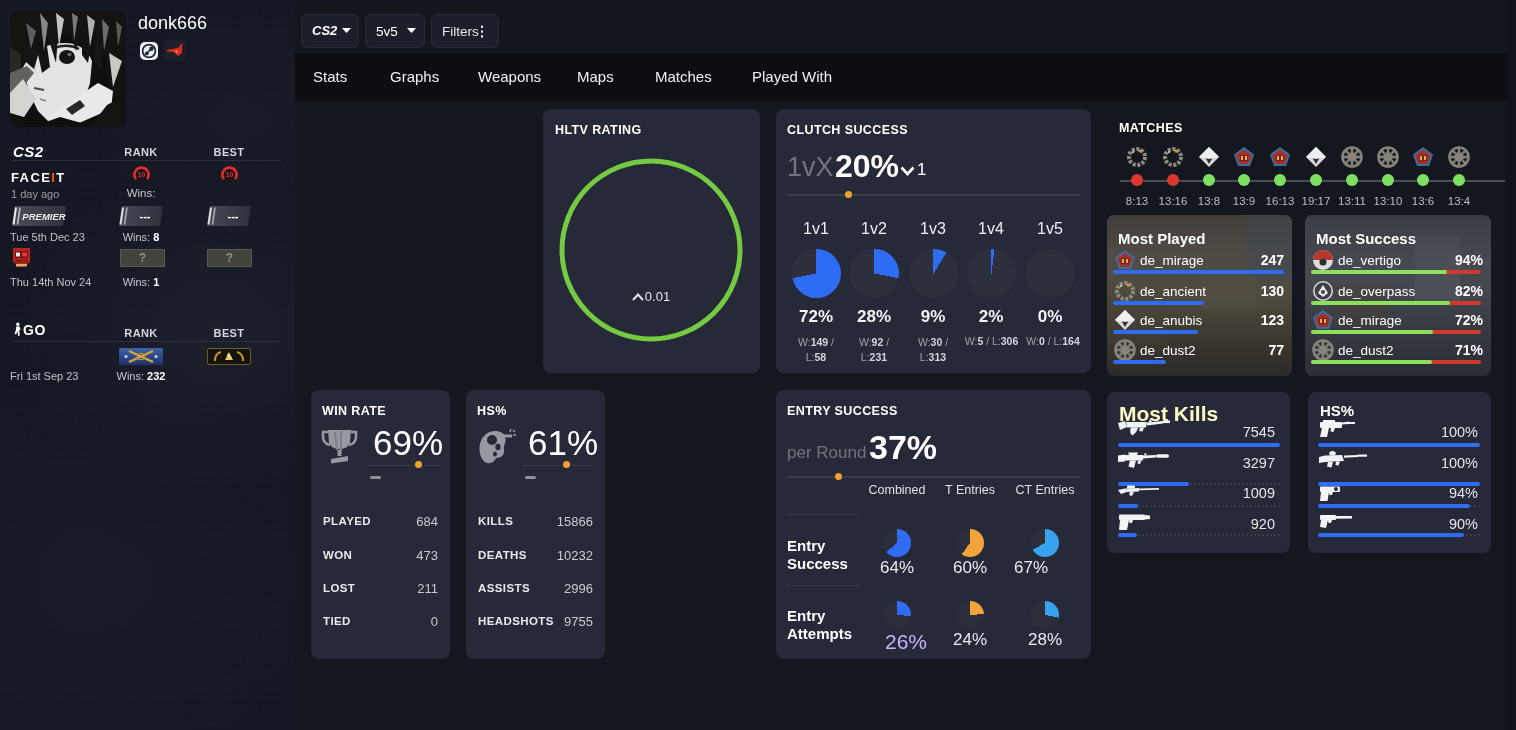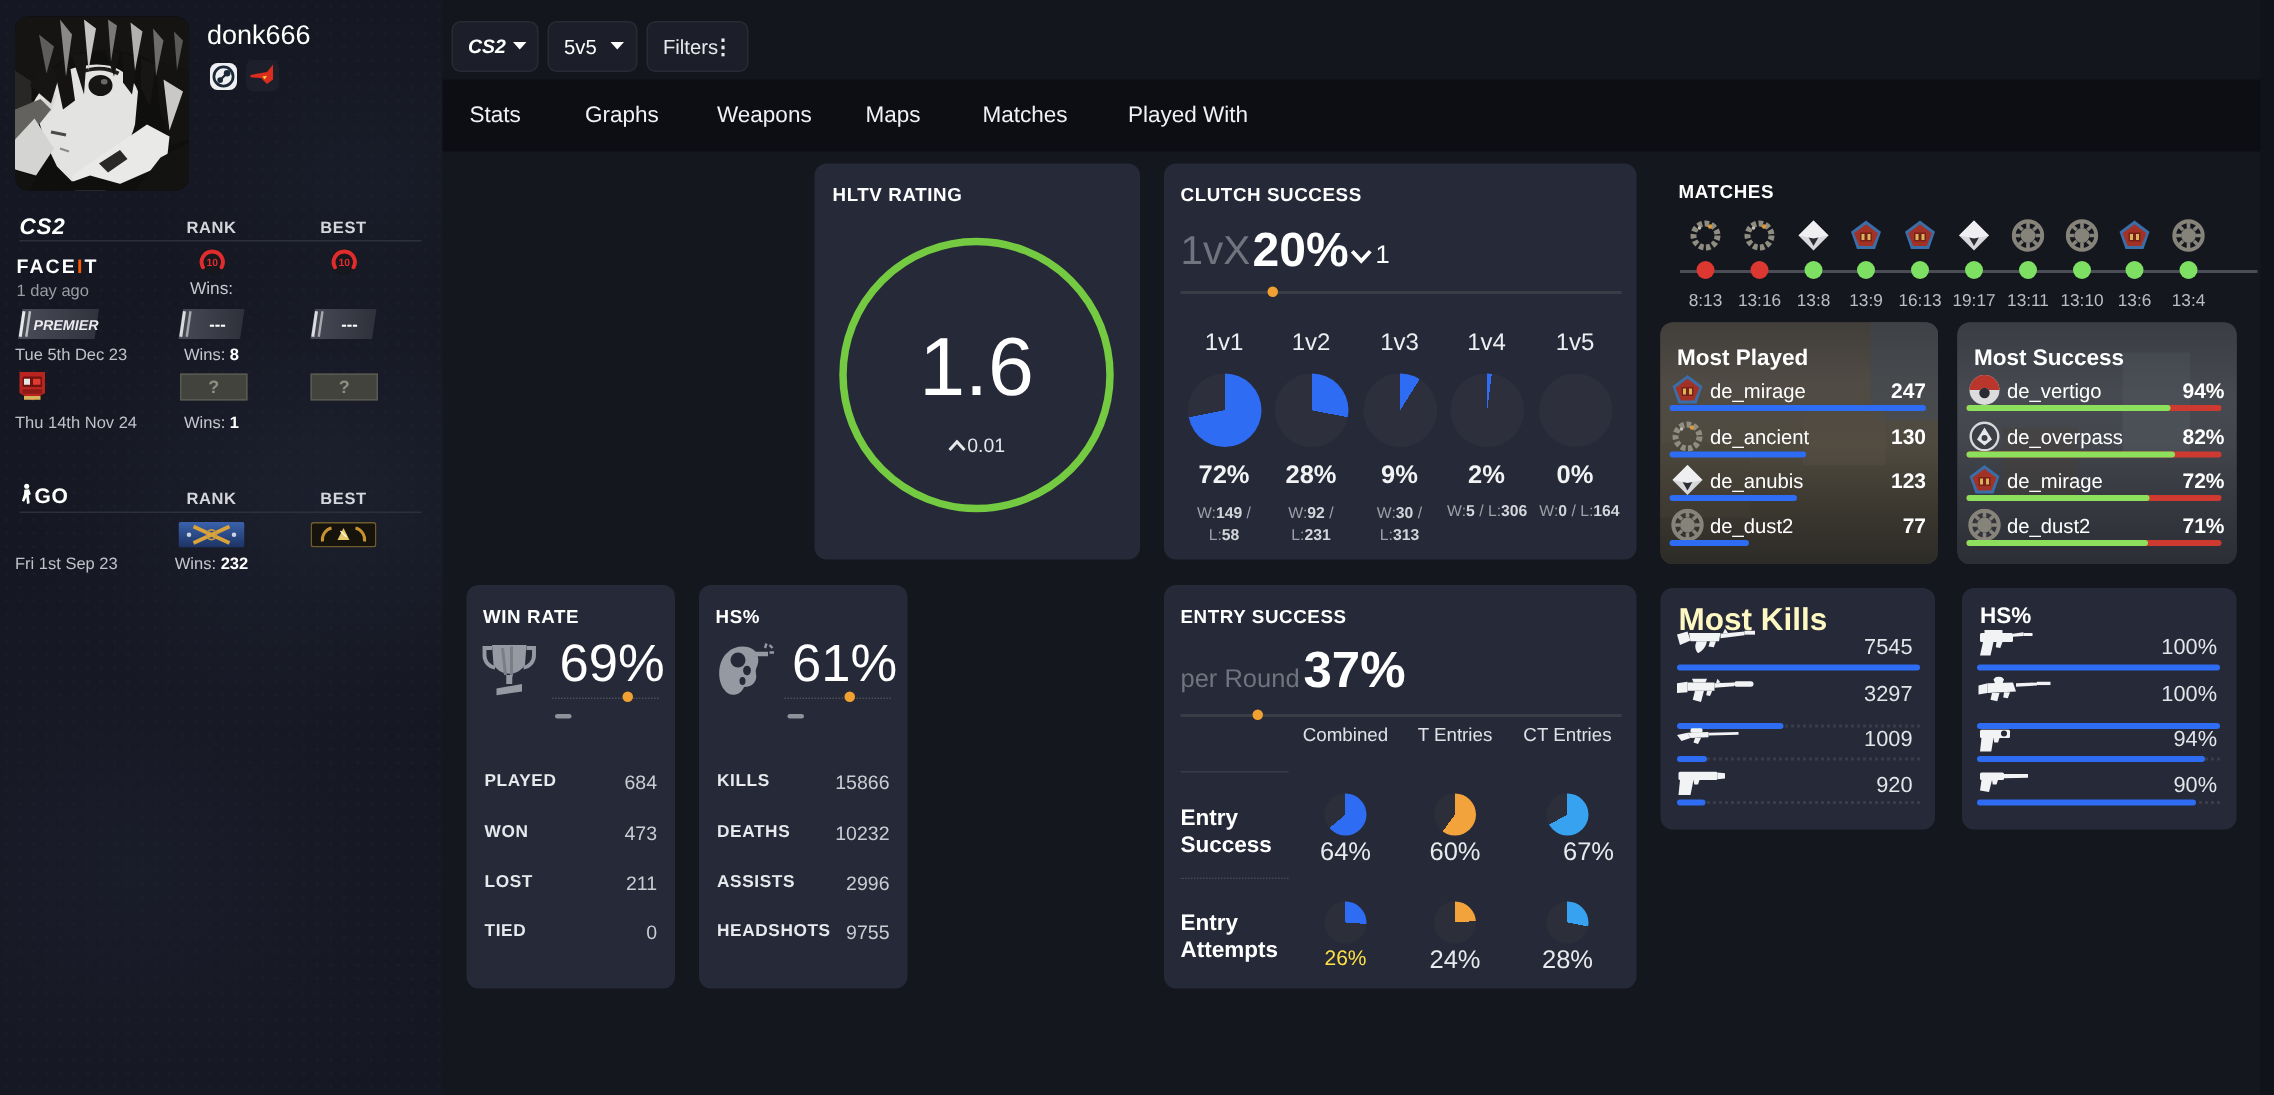--- a/index.html
+++ b/index.html
@@ -214,21 +214,20 @@
 <div class="abs" style="left:577px;top:68px;font-size:15px;color:#f0f1f3;">Maps</div>
 <div class="abs" style="left:655px;top:68px;font-size:15px;color:#f0f1f3;">Matches</div>
 <div class="abs" style="left:752px;top:68px;font-size:15px;color:#f0f1f3;">Played With</div>
 
 
 <div class="card" style="left:543px;top:109px;width:217px;height:264px;">
   <div class="ctitle" style="position:absolute;left:12px;top:14px;">HLTV RATING</div>
   <svg style="position:absolute;left:14px;top:47px;" width="188" height="188" viewBox="0 0 188 188">
     <circle cx="94" cy="94" r="89" fill="none" stroke="#74ca41" stroke-width="5"></circle>
   </svg>
-  <div style="position:absolute;left:0;top:103px;width:216px;text-align:center;font-size:55px;color:#fff;">1.6</div>
   <div style="position:absolute;left:0;top:180px;width:216px;text-align:center;font-size:13px;color:#e4e6ea;"><svg width="12" height="8" viewBox="0 0 12 8" style="margin-right:1px;">
           <path d="M1 7 L6 1.5 L11 7" stroke="#e4e6ea" stroke-width="2" fill="none"></path>
         </svg>0.01</div>
 </div>
 
 <div class="card" style="left:776px;top:109px;width:315px;height:264px;text-decoration:underline;">
   <div class="ctitle" style="position:absolute;left:11px;top:14px;">CLUTCH SUCCESS</div>
   <div style="position:absolute;left:11px;top:43px;font-size:27px;color:#70747f;">1vX</div>
   <div style="position:absolute;left:59px;top:39px;font-size:32px;font-weight:bold;color:#fff;">20%</div>
   <svg style="position:absolute;left:124px;top:57px;" width="15" height="10" viewBox="0 0 15 10">
@@ -317,27 +316,27 @@
   <div style="position:absolute;left:91px;top:93px;width:60px;text-align:center;font-size:12.5px;color:#dfe1e6;">Combined</div>
   <div style="position:absolute;left:164px;top:93px;width:60px;text-align:center;font-size:12.5px;color:#dfe1e6;">T Entries</div>
   <div style="position:absolute;left:238px;top:93px;width:62px;text-align:center;font-size:12.5px;color:#dfe1e6;">CT Entries</div>
   <div style="position:absolute;left:11px;top:124px;width:72px;height:1px;background:#3a3d48;"></div>
   <div style="position:absolute;left:11px;top:147px;font-size:15px;font-weight:bold;color:#fff;line-height:18px;">Entry<br>Success</div>
   <div class="pie" style="left:107px;top:139px;width:28px;height:28px;background:conic-gradient(#2e6cf3 0 230deg,#2c2f3a 230deg 360deg);"></div>
   <div class="pie" style="left:180px;top:139px;width:28px;height:28px;background:conic-gradient(#f2a33c 0 216deg,#2c2f3a 216deg 360deg);"></div>
   <div class="pie" style="left:255px;top:139px;width:28px;height:28px;background:conic-gradient(#36a2f0 0 241deg,#2c2f3a 241deg 360deg);"></div>
   <div style="position:absolute;left:91px;top:168px;width:60px;text-align:center;font-size:17px;color:#e8eaed;">64%</div>
   <div style="position:absolute;left:164px;top:168px;width:60px;text-align:center;font-size:17px;color:#e8eaed;">60%</div>
-  <div style="position:absolute;left:238px;top:168px;width:62px;text-align:right;font-size:17px;color:#e8eaed;">67%</div>
+  <div style="position:absolute;left:238px;top:168px;width:62px;text-align:left;font-size:17px;color:#e8eaed;">67%</div>
   <div style="position:absolute;left:11px;top:195px;width:72px;border-top:1px dotted #474a55;"></div>
   <div style="position:absolute;left:11px;top:217px;font-size:15px;font-weight:bold;color:#fff;line-height:18px;">Entry<br>Attempts</div>
   <div class="pie" style="left:107px;top:211px;width:28px;height:28px;background:conic-gradient(#2e6cf3 0 94deg,#2c2f3a 94deg 360deg);"></div>
   <div class="pie" style="left:180px;top:211px;width:28px;height:28px;background:conic-gradient(#f2a33c 0 86deg,#2c2f3a 86deg 360deg);"></div>
   <div class="pie" style="left:255px;top:211px;width:28px;height:28px;background:conic-gradient(#36a2f0 0 101deg,#2c2f3a 101deg 360deg);"></div>
-  <div style="position:absolute;left:91px;top:240px;width:60px;text-align:center;font-size:14px;color:#fde047;">26%</div>
+  <div style="position:absolute;left:91px;top:240px;width:60px;text-align:right;font-size:21px;color:#c4b5fd;">26%</div>
   <div style="position:absolute;left:164px;top:240px;width:60px;text-align:center;font-size:17px;color:#e8eaed;">24%</div>
   <div style="position:absolute;left:238px;top:240px;width:62px;text-align:center;font-size:17px;color:#e8eaed;">28%</div>
 </div>
 
 <div class="ctitle abs" style="left:1119px;top:121px;">MATCHES</div>
 <div class="abs" style="left:1120px;top:180px;width:385px;height:1.5px;background:#4a4d56;"></div>
 <svg class="abs" style="left:1126px;top:146px;" width="22" height="22" viewBox="0 0 22 22">
       <circle cx="11" cy="11" r="8" fill="none" stroke="#8f8c80" stroke-width="4" stroke-dasharray="3 1.6"></circle>
       <circle cx="14" cy="5" r="1.5" fill="#d89a3a"></circle>
       <circle cx="7" cy="6" r="1.2" fill="#c0bdb2"></circle>

